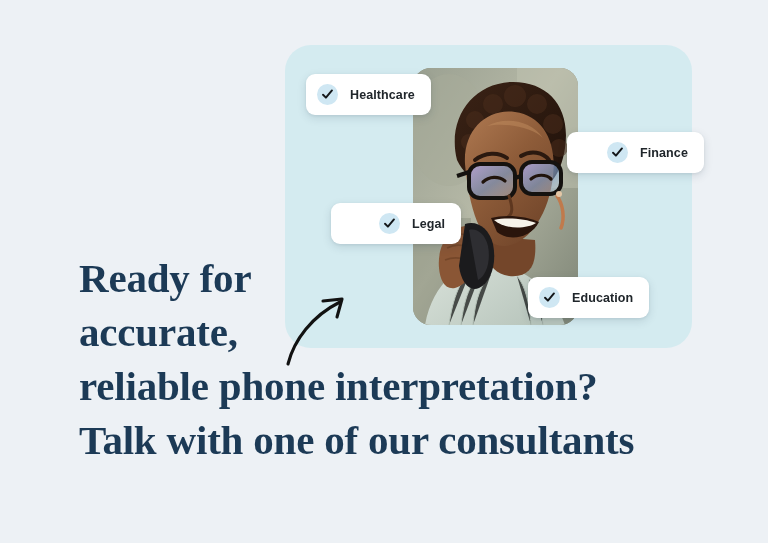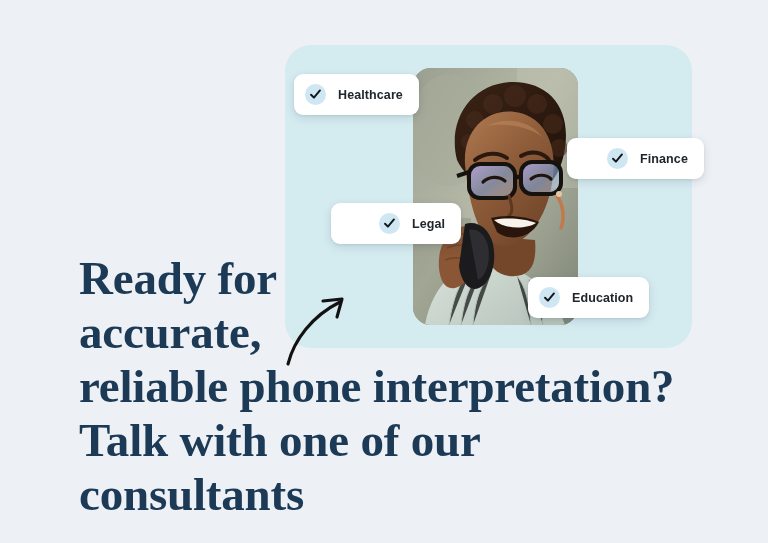--- a/index.html
+++ b/index.html
@@ -73,22 +73,22 @@
   .badge .badge-label {
     margin-left: 12px;
     font-family: "Liberation Sans", sans-serif;
     font-size: 12.5px;
     font-weight: 600;
     color: #20262b;
     letter-spacing: 0.1px;
     white-space: nowrap;
   }
 
-  .badge-healthcare { left: 294px; top: 74px; }
-  .badge-finance    { left: 567px; top: 138px; padding-left: 40px; }
+  .badge-healthcare { left: 306px; top: 74px; }
+  .badge-finance    { left: 567px; top: 132px; padding-left: 40px; }
   .badge-legal      { left: 331px; top: 203px; padding-left: 48px; }
   .badge-education  { left: 528px; top: 277px; }
 
   
   .arrow-wrap {
     position: absolute;
     left: 278px;
     top: 288px;
     width: 80px;
     height: 82px;
@@ -96,21 +96,21 @@
   }
 
   
   .headline {
     position: absolute;
     left: 79px;
     top: 251px;
     width: 620px;
     font-family: "Liberation Serif", "DejaVu Serif", serif;
     font-weight: bold;
-    font-size: 47px;
+    font-size: 41px;
     line-height: 54px;
     color: #1c3a56;
     letter-spacing: -0.2px;
     white-space: pre-line;
   }
   .headline .hl-line { display: block; }
   .hl-1 { position: absolute; left: 0;  top: 0px;   }
   .hl-2 { position: absolute; left: 0;  top: 54px;  }
   .hl-3 { position: absolute; left: 0;  top: 108px; text-align: right; }
   .hl-4 { position: absolute; left: 0;  top: 162px; }

